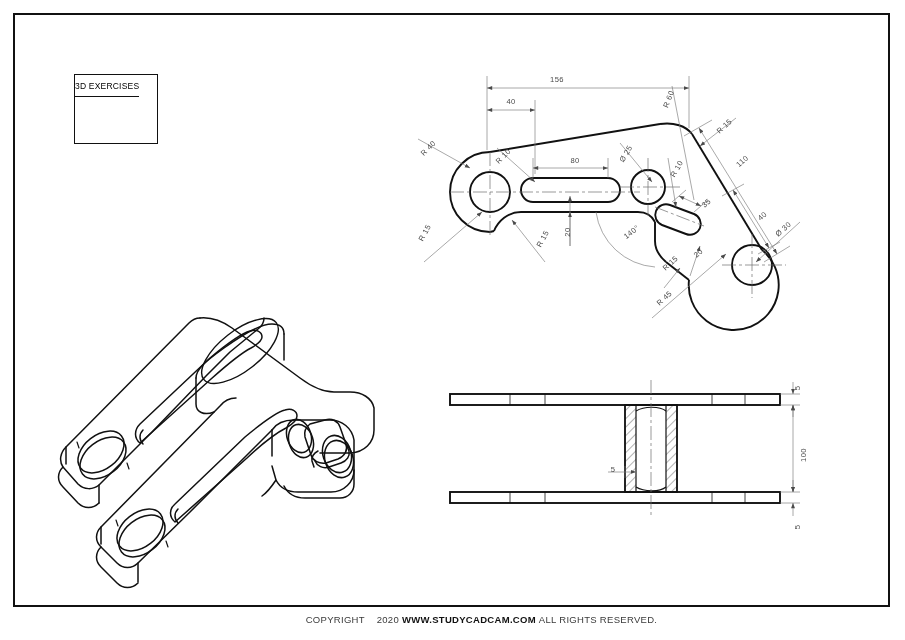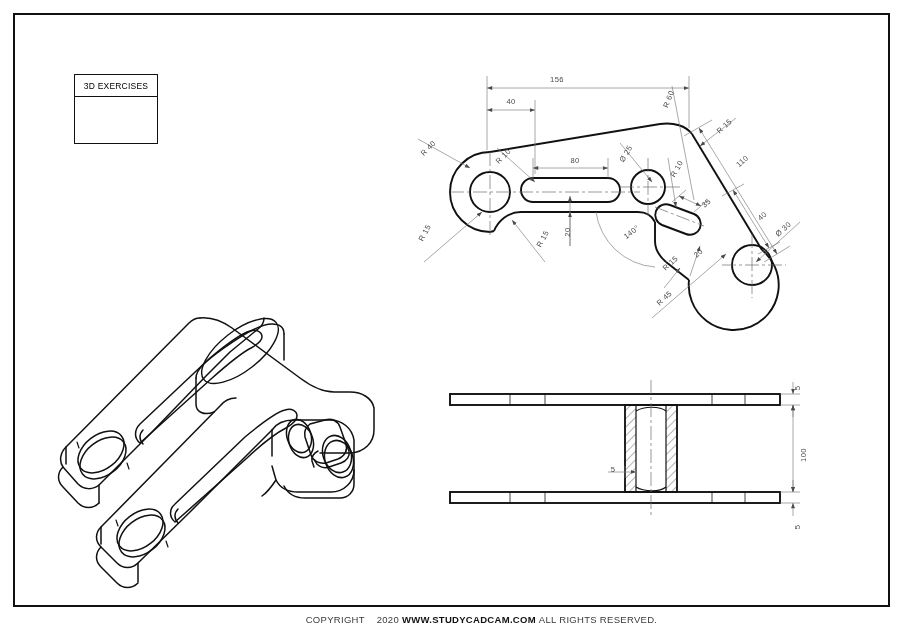--- a/index.html
+++ b/index.html
@@ -11,21 +11,21 @@
   }
   #sheet{position:absolute;left:0;top:0;width:905px;height:640px;}
   .frame{
     position:absolute;left:13px;top:13px;width:877px;height:594px;
     border:2px solid #111;box-sizing:border-box;background:#fff;
   }
   
   .title-block{
     position:absolute;left:74px;top:74px;width:84px;height:70px;
     border:1.3px solid #111;box-sizing:border-box;background:#fff;
-    display:flex;flex-direction:column;
+    display:flex;flex-direction:row;
   }
   .title-block .tb-head{
     height:21px;border-bottom:1.3px solid #111;
     display:flex;align-items:center;justify-content:center;
     font-size:8.5px;letter-spacing:.2px;white-space:nowrap;
   }
   .title-block .tb-num{
     flex:1;display:flex;align-items:center;justify-content:center;
     font-size:31px;font-weight:bold;letter-spacing:-0.5px;
     line-height:1;

